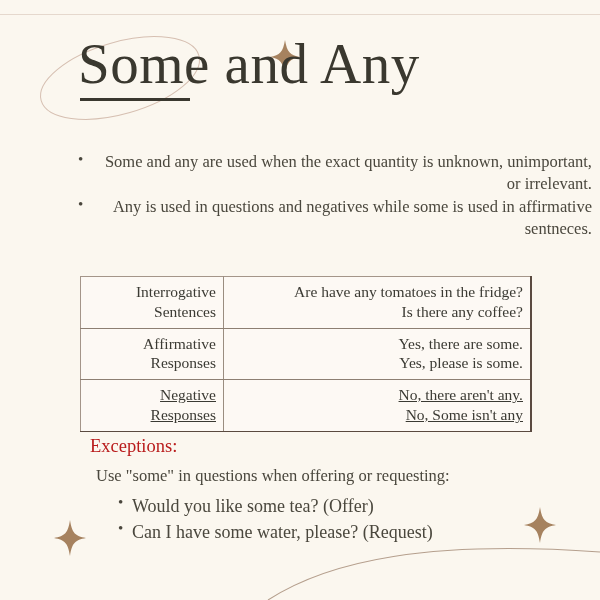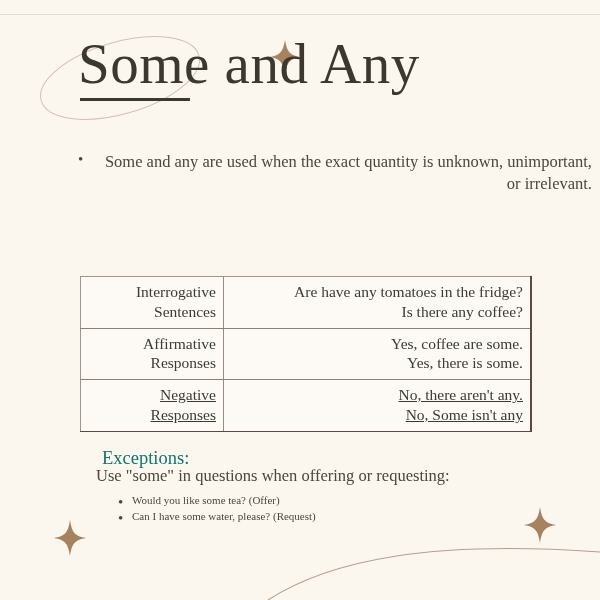--- a/index.html
+++ b/index.html
@@ -124,45 +124,45 @@
   .rules-table td.col-value {
     border-right: 2px solid #5a4a40;
   }
   .cell-line { display: block; }
 
   
   .exceptions-heading {
     position: absolute;
     left: 86px;
     top: 432px;
-    margin: 16px;
+    margin: 4px;
     font-size: 18.5px;
     font-weight: 400;
-    color: #0f766e;
+    color: #b91c1c;
   }
   .exceptions-lead {
     position: absolute;
     left: 96px;
     top: 466px;
     margin: 0;
     font-size: 16.5px;
     color: #4a473d;
   }
   .exceptions-list {
     position: absolute;
     left: 112px;
     top: 493px;
     width: 440px;
     margin: 0;
     padding: 0 0 0 20px;
     list-style: none;
   }
   .exceptions-list li {
     position: relative;
-    font-size: 11px;
+    font-size: 18px;
     line-height: 1.45;
     color: #4a473d;
   }
   .exceptions-list li::before {
     content: "\2022";
     position: absolute;
     left: -14px;
     top: -1px;
     font-size: 15px;
     color: #4a473d;
@@ -188,42 +188,43 @@
     <path d="M 540 507 C 542 520 545 523 556 525 C 545 527 542 530 540 543 C 538 530 535 527 524 525 C 535 523 538 520 540 507 Z" fill="#a6825f"></path>
   </svg>
 
   <div class="title-block">
     <h1 class="page-title">Some and Any</h1>
   </div>
   <div class="title-underline"></div>
 
   <ul class="intro-list">
     <li>Some and any are used when the exact quantity is unknown, unimportant, or irrelevant.</li>
+    <li>Any is used in questions and negatives while some is used in affirmative sentneces.</li>
   </ul>
 
   <table class="rules-table">
     <tbody>
       <tr>
         <td class="col-label">
           <span class="cell-line">Interrogative</span>
           <span class="cell-line">Sentences</span>
         </td>
         <td class="col-value">
           <span class="cell-line">Are have any tomatoes in the fridge?</span>
           <span class="cell-line">Is there any coffee?</span>
         </td>
       </tr>
       <tr>
         <td class="col-label">
           <span class="cell-line">Affirmative</span>
           <span class="cell-line">Responses</span>
         </td>
         <td class="col-value">
-          <span class="cell-line">Yes, coffee are some.</span>
-          <span class="cell-line">Yes, there is some.</span>
+          <span class="cell-line">Yes, there are some.</span>
+          <span class="cell-line">Yes, please is some.</span>
         </td>
       </tr>
       <tr>
         <td class="col-label">
           <span class="cell-line">Negative</span>
           <span class="cell-line">Responses</span>
         </td>
         <td class="col-value">
           <span class="cell-line">No, there aren't any.</span>
           <span class="cell-line">No, Some isn't any</span>

